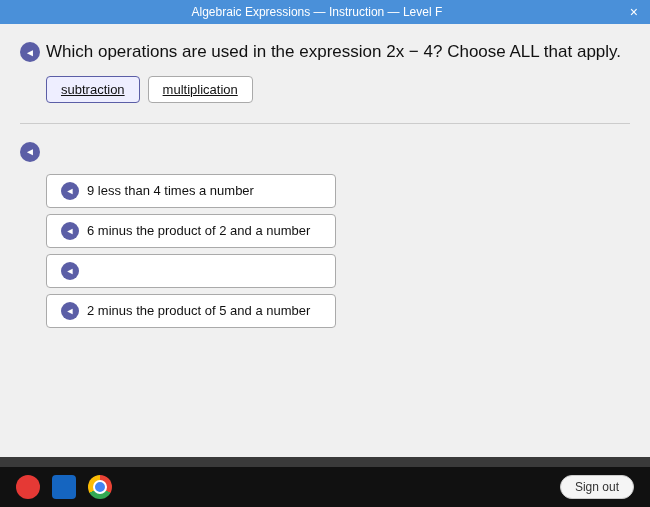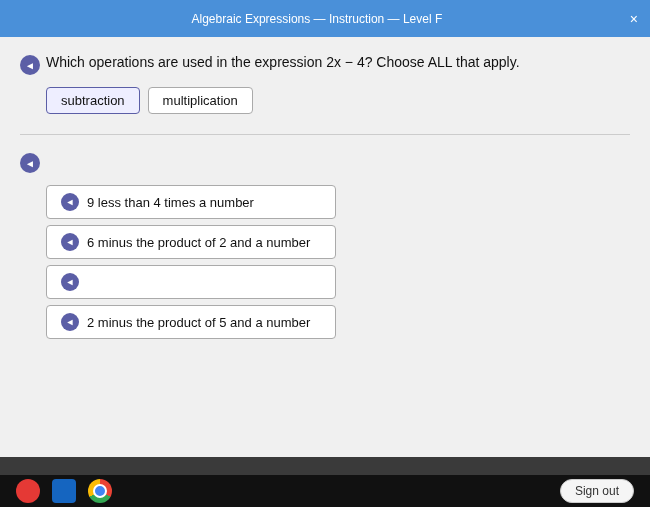--- a/index.html
+++ b/index.html
@@ -14,21 +14,21 @@
     }
 
     .title-bar {
       background: #4a90d9;
       color: white;
       font-size: 12px;
       padding: 8px 8px;
       display: flex;
       justify-content: space-between;
       align-items: center;
-      height: 37px;
+      height: 24px;
     }
 
     .title-bar-text {
       flex: 1;
       text-align: center;
     }
 
     .close-btn {
       cursor: pointer;
       font-size: 14px;
@@ -65,41 +65,42 @@
       height: 20px;
       display: flex;
       align-items: center;
       justify-content: center;
       font-size: 10px;
       flex-shrink: 0;
       margin-top: 2px;
     }
 
     .question-text {
-      font-size: 14px;
+      font-size: 17px;
       color: #111;
       line-height: 1.4;
     }
 
     .answer-row {
       display: flex;
       flex-wrap: wrap;
       gap: 8px;
       margin-left: 26px;
       margin-bottom: 8px;
     }
 
     .answer-chip {
       border: 1.5px solid #aaa;
       background: white;
       border-radius: 4px;
       padding: 5px 14px;
       font-size: 13px;
       cursor: pointer;
       color: #111;
+      text-decoration: underline;
     }
 
     .answer-chip.selected {
       border-color: #5b5ea6;
       background: #eef;
     }
 
     .divider {
       border: none;
       border-top: 1px solid #ccc;
@@ -296,20 +297,20 @@
     <div class="progress-bar-fill" style="width: 60%;"></div>
   </div>
   <button class="media-btn">⏭</button>
   <button class="pause-btn">⏸</button>
   <button class="settings-btn">⚙</button>
 </div>
 
 <div style="position:absolute; bottom:0; left:0; right:0; background:#1a1a1a; height:0; display:flex; align-items:center; padding: 0 12px; gap:12px;">
 </div>
 
-<div style="position:absolute; bottom:0; left:0; right:0; background:#111; height:32px; display:flex; align-items:center; justify-content:space-between; padding:0 16px;">
+<div style="position:absolute; bottom:0; left:0; right:0; background:#111; height:40px; display:flex; align-items:center; justify-content:space-between; padding:0 16px;">
   <div class="taskbar-icons">
     <div class="taskbar-icon red"></div>
     <div class="taskbar-icon blue"></div>
     <div class="taskbar-icon chrome"></div>
   </div>
   <button class="sign-out-btn">Sign out</button>
 </div>
 
 </body></html>

